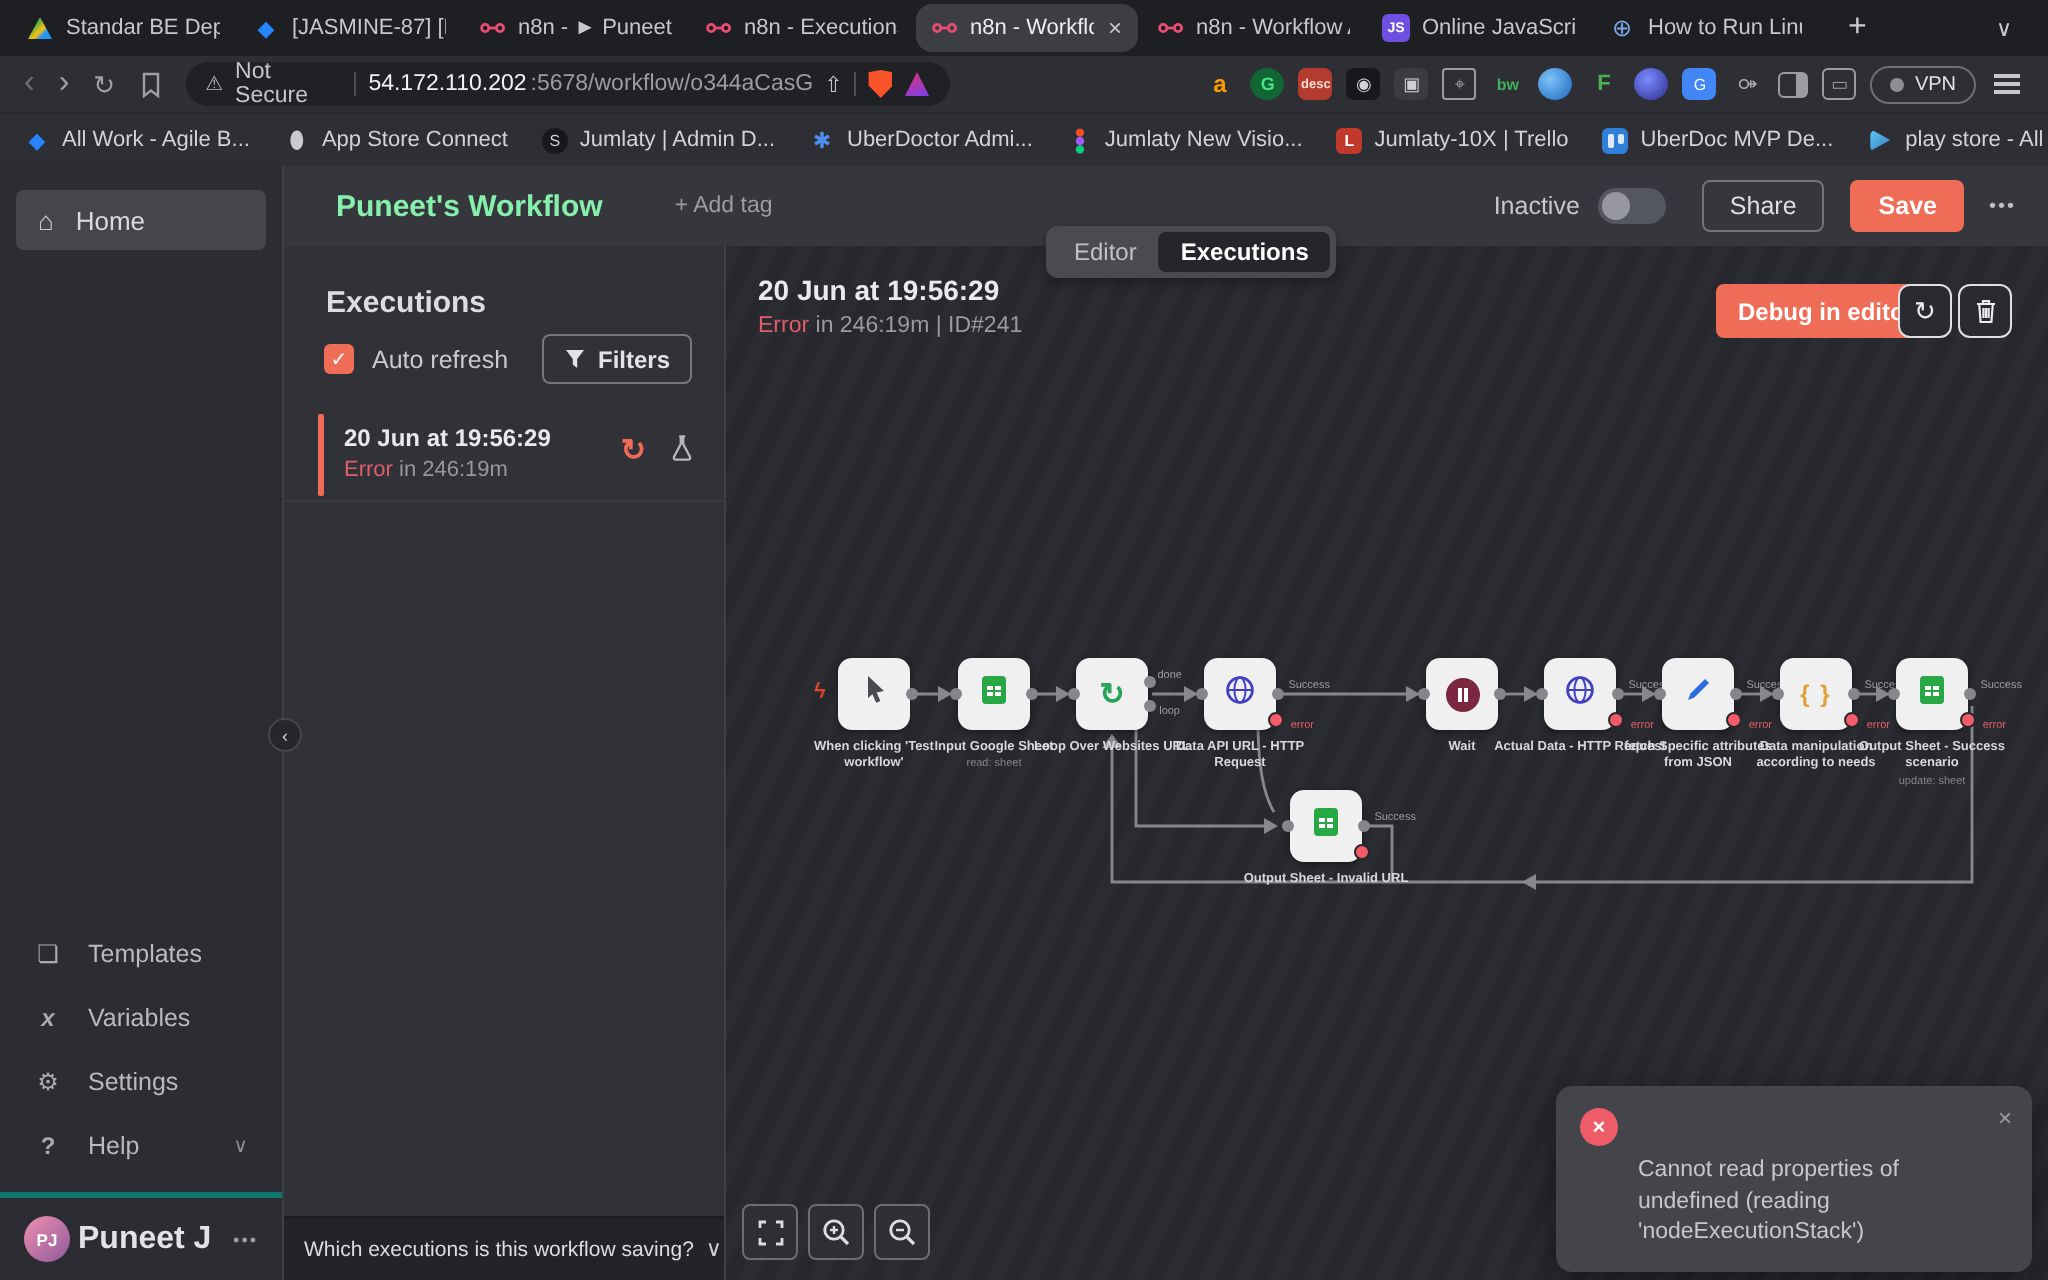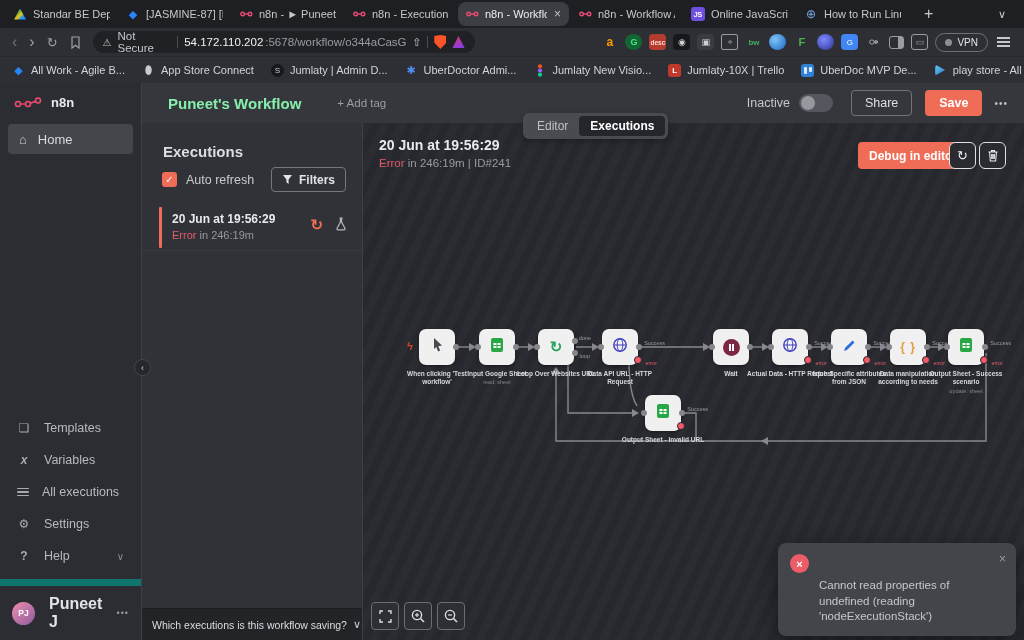--- a/index.html
+++ b/index.html
@@ -76,21 +76,21 @@
   .logo{display:flex;align-items:center;gap:7px;padding:0 6px 14px;cursor:pointer}
   .logotext{font-size:13px;font-weight:700;color:#e8e9eb}
   .home{background:#45464c;border-radius:4px;height:30px;display:flex;align-items:center;gap:11px;padding:0 11px;color:#d9dadd;font-size:13px;cursor:pointer}
   .homeic{color:#c9cacd;font-size:13px}
   .snav{margin-top:auto;display:flex;flex-direction:column;gap:2px}
   .sitem{height:30px;display:flex;align-items:center;gap:13px;padding:0 9px;color:#b9babf;font-size:12.5px;border-radius:4px;cursor:pointer}
   .sicon{width:14px;text-align:center;font-size:12px;color:#a9aaaf;flex:none}
   .listic{display:flex;flex-direction:column;gap:2px;width:12px}
   .listic i{display:block;height:1.6px;background:#a9aaaf;border-radius:1px}
   .helpchev{margin-left:auto;color:#8b8c91;font-size:10px}
-  .userrow{border-top:7px solid #0f766e;margin:8px -8px 0;padding:9px 12px 3px;display:flex;align-items:center;gap:14px;cursor:pointer}
+  .userrow{border-top:3px solid #0f766e;margin:8px -8px 0;padding:9px 12px 3px;display:flex;align-items:center;gap:4px;cursor:pointer}
   .avatar{width:23px;height:23px;border-radius:50%;background:linear-gradient(135deg,#ef8fae,#8f5a9e);color:#fff;font-size:8.5px;font-weight:700;display:flex;align-items:center;justify-content:center;flex:none}
   .uname{font-size:16px;color:#e2e3e6;font-weight:600}
   .udots{margin-left:auto;color:#9a9ba0;font-size:9px;letter-spacing:1px}
 
   .appmain{flex:1;display:flex;flex-direction:column;position:relative;min-width:0}
   .wfheader{height:40px;background:#36373d;display:flex;align-items:center;padding:0 16px 0 26px;flex:none}
   .wftitle{font-size:15px;font-weight:600;color:#86efac}
   .addtag{margin-left:36px;font-size:11.5px;color:#9b9da2;cursor:pointer}
   .spacer{flex:1}
   .inactive{font-size:12.5px;color:#c6c7cb;margin-right:9px}
@@ -323,51 +323,32 @@
         <span>play store - All apps</span>
       </span>
 
     <span class="bmdiv"></span>
 
   </div>
 
   <div class="app">
 
     <aside class="sidebar">
-      <div class="logo">
-        <svg width="30" height="14">
-            <g stroke="#ea4b71" stroke-width="1.6" fill="none">
-              <circle cx="4" cy="8" r="2.5"></circle>
-              <circle cx="14" cy="8" r="2.5"></circle>
-              <circle cx="24" cy="4.5" r="2.5"></circle>
-              <path d="M6.5 8 H11.5 M16.4 7.2 L21.7 5.2"></path>
-            </g>
-          </svg>
-        <span class="logotext">n8n</span>
-      </div>
       <div class="home">
         <span class="homeic">⌂</span>
         <span>Home</span>
       </div>
       <nav class="snav">
         <div class="sitem">
             <span class="sicon">❏</span>
             <span>Templates</span>
           </div>
         <div class="sitem">
             <span class="sicon" style="font-style:italic;font-weight:700">x</span>
             <span>Variables</span>
-          </div>
-        <div class="sitem">
-            <span class="sicon listic">
-              <i></i>
-              <i></i>
-              <i></i>
-            </span>
-            <span>All executions</span>
           </div>
         <div class="sitem">
             <span class="sicon">⚙</span>
             <span>Settings</span>
           </div>
         <div class="sitem">
             <span class="sicon" style="font-weight:700">?</span>
             <span>Help</span>
             <span class="helpchev">∨</span>
           </div>

